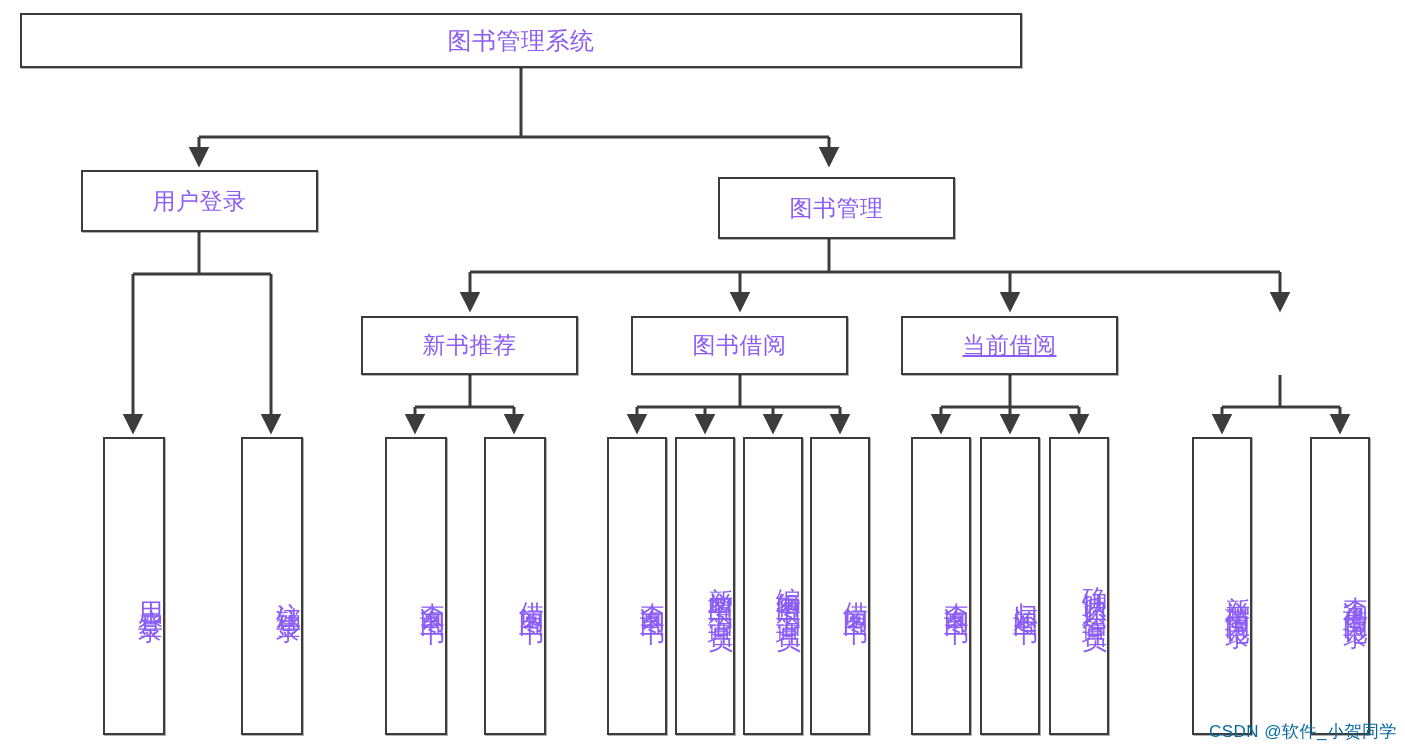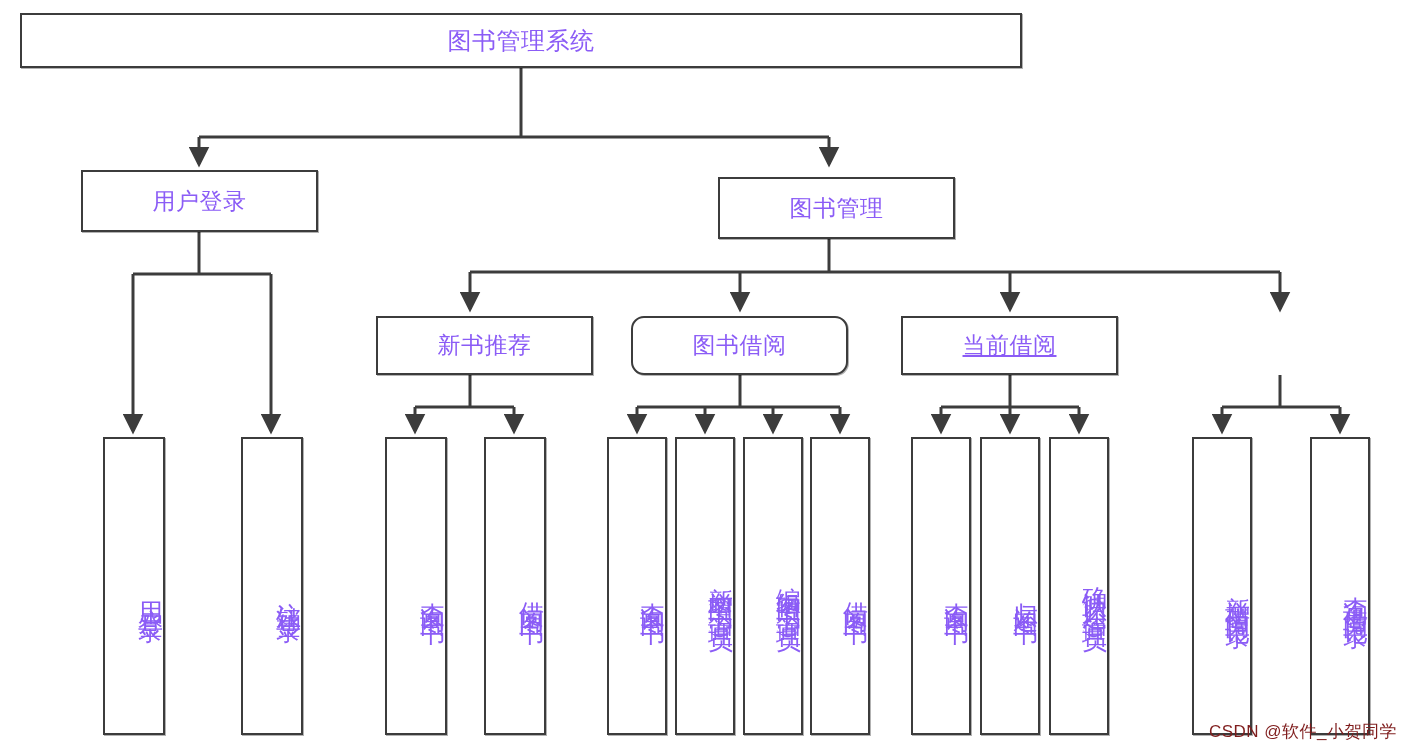--- a/index.html
+++ b/index.html
@@ -53,21 +53,21 @@
     text-orientation:upright;
     font-size:25px;
     letter-spacing:6px;
     line-height:1;
   }
 
   .watermark{
     position:absolute;
     right:8px;bottom:4px;
     font-size:17px;
-    color:#7f1d1d;
+    color:#0369a1;
     letter-spacing:0.5px;
     white-space:nowrap;
     pointer-events:none;
   }
 </style>
 </head>
 <body>
 
 <div id="diagram">
 
@@ -127,24 +127,24 @@
       <span class="lbl">图书管理系统</span>
     </div>
 
     <div class="node h" style="left:81px;top:170px;width:237px;height:62px;">
       <span class="lbl">用户登录</span>
     </div>
     <div class="node h" style="left:718px;top:170px;width:237px;height:62px;margin-top:7px;">
       <span class="lbl">图书管理</span>
     </div>
 
-    <div class="node h" style="left:376px;top:316px;width:217px;height:59px;">
+    <div class="node h" style="left:361px;top:316px;width:217px;height:59px;">
       <span class="lbl">新书推荐</span>
     </div>
-    <div class="node h" style="left:631px;top:316px;width:217px;height:59px;border-radius:13px;">
+    <div class="node h" style="left:631px;top:316px;width:217px;height:59px;">
       <span class="lbl">图书借阅</span>
     </div>
     <div class="node h" style="left:901px;top:316px;width:217px;height:59px;text-decoration:underline;">
       <span class="lbl">当前借阅</span>
     </div>
 
     <div class="node v" style="left:103px;top:437px;width:62px;height:298px;">
       <span class="lbl">用户登录</span>
     </div>
     <div class="node v" style="left:241px;top:437px;width:62px;height:298px;">

